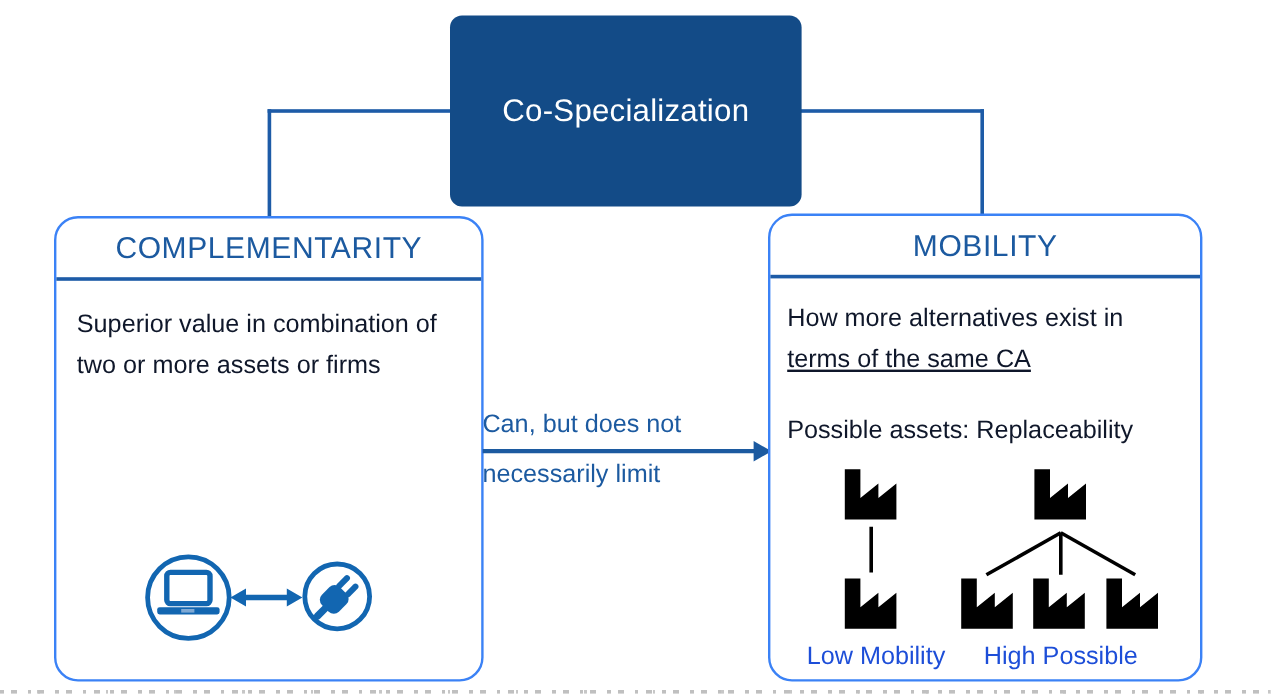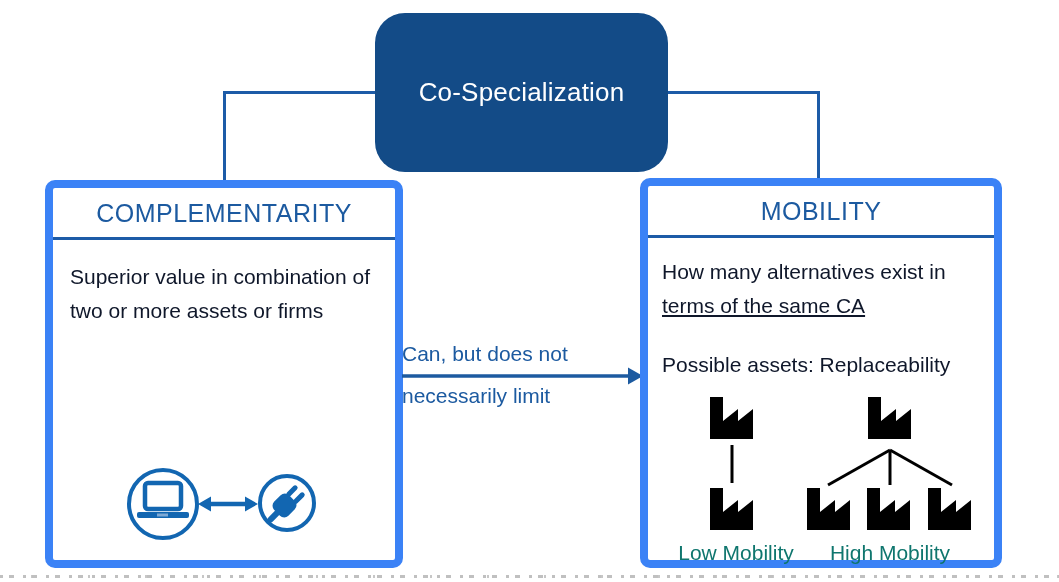--- a/index.html
+++ b/index.html
@@ -3,31 +3,31 @@
 <meta charset="utf-8">
 <style>
   html,body{margin:0;padding:0;background:#ffffff;}
   .canvas{
     position:relative;width:1059px;height:582px;background:#ffffff;overflow:hidden;
     font-family:"Liberation Sans","DejaVu Sans",sans-serif;
   }
   
   .cospec{
     position:absolute;left:375px;top:13px;width:293px;height:159px;
-    background:#134b87;border-radius:30px;
+    background:#134b87;border-radius:10px;
     display:flex;align-items:center;justify-content:center;
     color:#ffffff;font-size:26px;letter-spacing:.2px;
   }
   
   .conn{position:absolute;background:#1d5ba7;}
   .conn.h{height:3px;}
   .conn.v{width:3px;}
   
   .panel{
-    position:absolute;border:8px solid #3b82f6;border-radius:10px;
+    position:absolute;border:2px solid #3b82f6;border-radius:20px;
     background:#ffffff;box-sizing:border-box;padding-left:24px;
   }
   .panel.left{left:45px;top:180px;width:358px;height:388px;}
   .panel.right{left:640px;top:178px;width:362px;height:390px;}
   .panel-header{
     position:absolute;left:0;right:0;top:0;height:49px;line-height:51px;
     border-bottom:3px solid #1d5ba7;text-align:center;
     color:#1c5aa0;font-size:25px;letter-spacing:.5px;
   }
   .bodyline{position:absolute;color:#0f172a;font-size:21px;line-height:34px;white-space:nowrap;}
@@ -37,21 +37,21 @@
     position:absolute;left:402px;width:240px;text-align:left;
     color:#1c5aa0;font-size:21px;white-space:nowrap;
   }
   .mid-label.l1{top:342px;}
   .mid-label.l2{top:384px;}
   
   .icons-svg{position:absolute;left:40px;top:275px;width:260px;height:82px;}
   .mobility-svg{position:absolute;left:10px;top:200px;width:342px;height:158px;}
   .mob-label{
     position:absolute;width:150px;top:355px;text-align:center;
-    color:#0f766e;font-size:21px;white-space:nowrap;
+    color:#1d4ed8;font-size:21px;white-space:nowrap;
   }
   .mob-label.low{left:13px;}
   .mob-label.high{left:167px;}
   
   .cutoff{
     position:absolute;left:0;right:0;top:575px;height:5px;opacity:.55;
     background-image:
       repeating-linear-gradient(90deg,#8d8d8d 0 3px,transparent 3px 9px,#8d8d8d 9px 14px,transparent 14px 23px),
       repeating-linear-gradient(90deg,transparent 0 31px,#9a9a9a 31px 33px,transparent 33px 57px);
     background-size:auto 3px,auto 3px;background-repeat:repeat-x;
@@ -101,21 +101,21 @@
 
   <div class="mid-label l1">Can, but does not</div>
   <svg class="mid-arrow" viewBox="0 0 242 26">
     <line x1="0" y1="13" x2="227" y2="13" stroke="#1c5aa0" stroke-width="3.5"></line>
     <polygon points="226,4.5 241,13 226,21.5" fill="#1c5aa0"></polygon>
   </svg>
   <div class="mid-label l2">necessarily limit</div>
 
   <section class="panel right">
     <div class="panel-header">MOBILITY</div>
-    <div class="bodyline" style="left:14px;top:69px;">How many alternatives exist in</div>
+    <div class="bodyline" style="left:14px;top:69px;">How more alternatives exist in</div>
     <div class="bodyline" style="left:14px;top:103px;text-decoration:underline;">terms of the same CA</div>
     <div class="bodyline" style="left:14px;top:162px;">Possible assets: Replaceability</div>
 
     <svg class="mobility-svg" viewBox="0 0 342 158">
       <defs>
         <polygon id="factory" points="0,42 0,0 13,0 13,24 28,12 28,24 43,12 43,42"></polygon>
       </defs>
 
       <use href="#factory" x="52" y="11" fill="#000"></use>
       <line x1="74" y1="59" x2="74" y2="97" stroke="#000" stroke-width="3"></line>
@@ -124,18 +124,18 @@
       <use href="#factory" x="210" y="11" fill="#000"></use>
       <line x1="232" y1="64" x2="170" y2="99" stroke="#000" stroke-width="3"></line>
       <line x1="232" y1="64" x2="232" y2="99" stroke="#000" stroke-width="3"></line>
       <line x1="232" y1="64" x2="294" y2="99" stroke="#000" stroke-width="3"></line>
       <use href="#factory" x="149" y="102" fill="#000"></use>
       <use href="#factory" x="209" y="102" fill="#000"></use>
       <use href="#factory" x="270" y="102" fill="#000"></use>
     </svg>
 
     <div class="mob-label low">Low Mobility</div>
-    <div class="mob-label high">High Mobility</div>
+    <div class="mob-label high">High Possible</div>
   </section>
 
   <div class="cutoff"></div>
 
 </div>
 
 </body></html>

